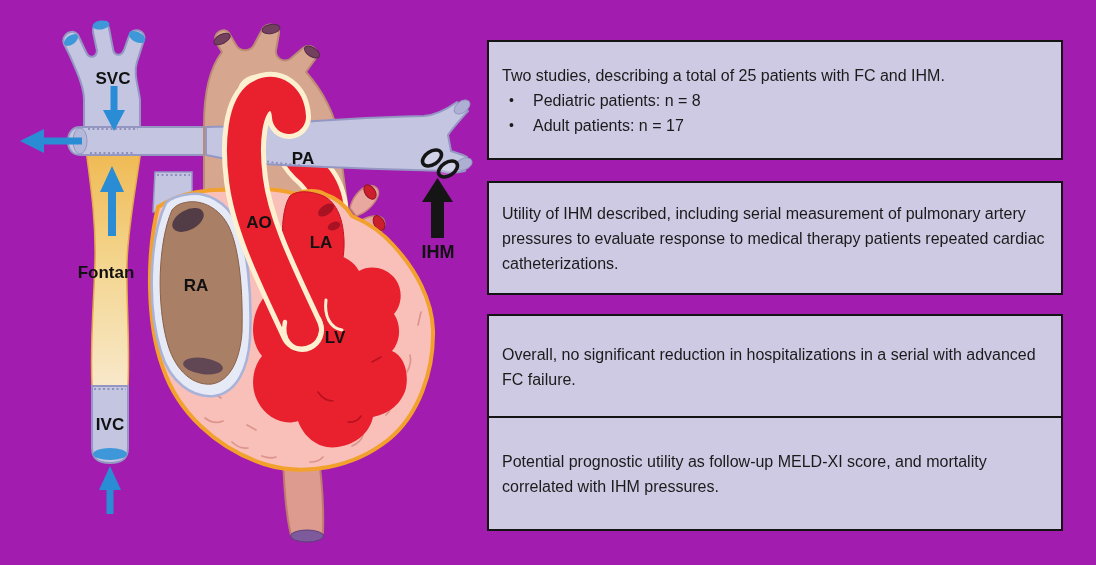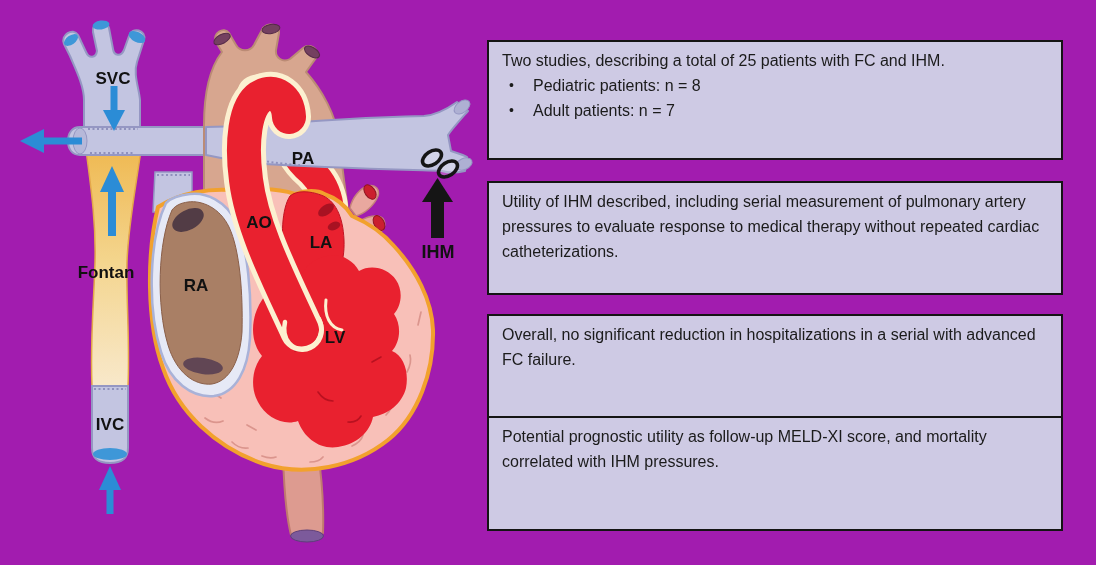--- a/index.html
+++ b/index.html
@@ -4,21 +4,21 @@
 <style>
   html,body{margin:0;padding:0;background:#ffffff;}
   .canvas{
     position:relative;width:1096px;height:565px;background:#a21caf;
     font-family:"Liberation Sans",sans-serif;overflow:hidden;
   }
   .diagram-svg{position:absolute;left:0;top:0;}
   .finding-box{
     position:absolute;left:487px;width:576px;box-sizing:border-box;
     background:#cecae4;border:2px solid #141414;
-    display:flex;flex-direction:column;
+    display:flex;flex-direction:column;justify-content:center;
     padding:6px 13px;color:#1b1b1b;font-size:16px;line-height:25px;
   }
   .box-1{top:40px;height:120px;}
   .box-2{top:181px;height:114px;}
   .box-3{top:314px;height:106px;}
   .box-4{top:416px;height:115px;}
   .bullet-row{display:flex;}
   .bullet-glyph{width:24px;padding-left:7px;flex:0 0 auto;font-size:14px;}
   .bullet-text{flex:1;}
   .anat-label{font-family:"Liberation Sans",sans-serif;font-weight:bold;fill:#111111;}
@@ -190,26 +190,26 @@
   </svg>
 
   <div class="finding-box box-1">
     <div>Two studies, describing a total of 25 patients with FC and IHM.</div>
     <div class="bullet-row">
       <span class="bullet-glyph">•</span>
       <span class="bullet-text">Pediatric patients: n = 8</span>
     </div>
     <div class="bullet-row">
       <span class="bullet-glyph">•</span>
-      <span class="bullet-text">Adult patients: n = 7</span>
+      <span class="bullet-text">Adult patients: n = 17</span>
     </div>
   </div>
 
   <div class="finding-box box-2">
-    <div>Utility of IHM described, including serial measurement of pulmonary artery pressures to evaluate response to medical therapy without repeated cardiac catheterizations.</div>
+    <div>Utility of IHM described, including serial measurement of pulmonary artery pressures to evaluate response to medical therapy patients repeated cardiac catheterizations.</div>
   </div>
 
   <div class="finding-box box-3">
     <div>Overall, no significant reduction in hospitalizations in a serial with advanced FC failure.</div>
   </div>
 
   <div class="finding-box box-4">
     <div>Potential prognostic utility as follow-up MELD-XI score, and mortality correlated with IHM pressures.</div>
   </div>
 

